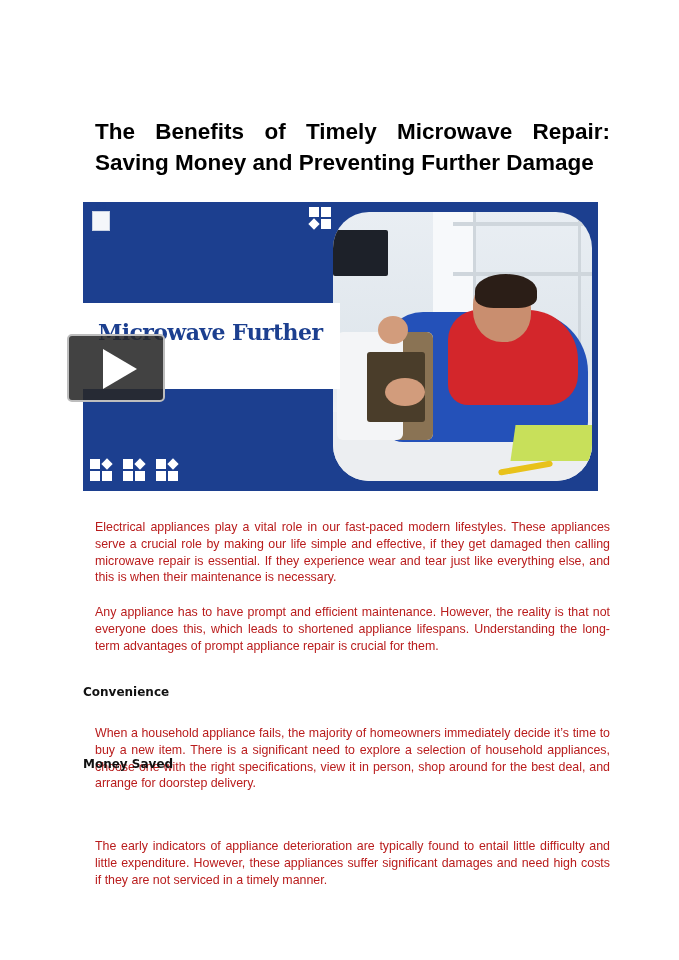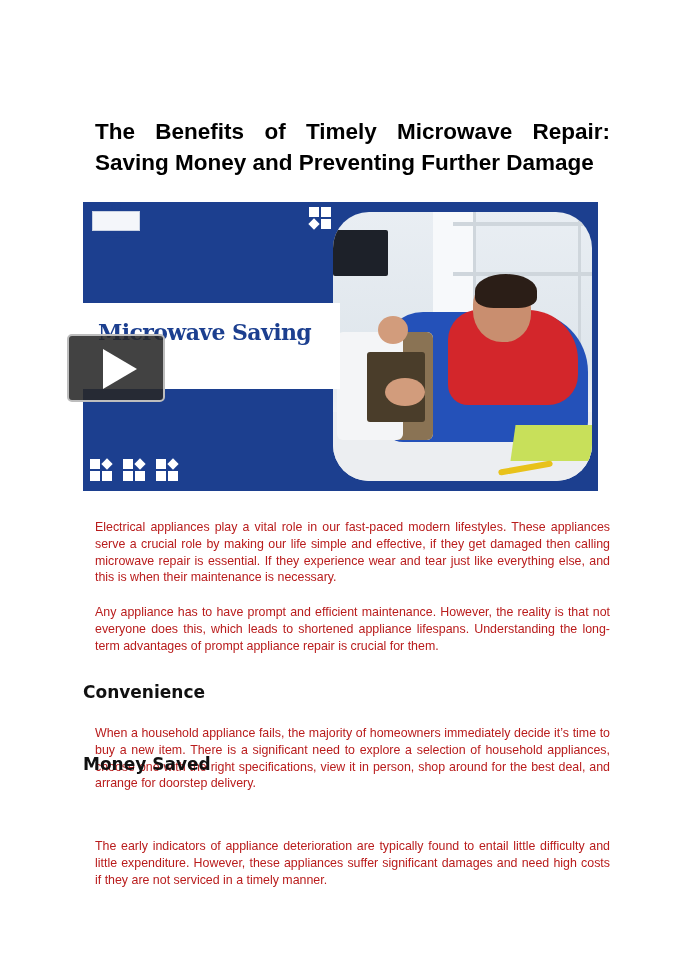--- a/index.html
+++ b/index.html
@@ -10,21 +10,21 @@
     font-family: "Liberation Sans", sans-serif; font-weight: bold;
     font-size: 22.5px; line-height: 31px; color: #000;
     text-align: justify; text-align-last: left; margin: 12px;
   }
 
   .banner {
     position: absolute; left: 83px; top: 202px; width: 515px; height: 289px;
     background: #1c3f8f; overflow: hidden;
   }
   .logo {
-    position: absolute; left: 9px; top: 9px; width: 48px; height: 20px;
+    position: absolute; left: 9px; top: 9px; width: 18px; height: 20px;
     background: #f4f6fa; border: 1px solid #c9d2e3; box-sizing: border-box;
     display: flex; flex-direction: column; align-items: center; justify-content: center; gap: 24px;
   }
   .logo-mark { font-family: "Liberation Serif", serif; font-size: 8px; color: #1c3f8f; line-height: 9px; letter-spacing: 0.5px; }
   .logo-sub { font-size: 2.5px; color: #1c3f8f; line-height: 3px; }
 
   .shape-cluster { position: absolute; width: 24px; height: 24px; }
   .shape-cluster .sq { position: absolute; width: 10px; height: 10px; background: #fff; }
   .shape-cluster .dm { position: absolute; width: 8px; height: 8px; background: #fff; transform: rotate(45deg); }
 
@@ -69,21 +69,21 @@
     border-left: 34px solid #ffffff;
   }
 
   .para {
     position: absolute; left: 83px; width: 515px; margin: 12px;
     font-family: "Liberation Sans", sans-serif; font-size: 12.4px; line-height: 16.8px; color: #b91c1c;
     text-align: justify;
   }
   .heading {
     position: absolute; left: 83px; margin: 0;
-    font-family: "DejaVu Sans", sans-serif; font-weight: bold; font-size: 17px; line-height: 16px; color: #111;
+    font-family: "DejaVu Sans", sans-serif; font-weight: bold; font-size: 12px; line-height: 16px; color: #111;
   }
 </style>
 </head>
 <body>
 
 <h1 class="title">The Benefits of Timely Microwave Repair: Saving Money and Preventing Further Damage</h1>
 
 <div class="banner">
   <div class="logo">
     <span class="logo-mark">BS</span>
@@ -113,21 +113,21 @@
       <div class="ph-microwave-inner"></div>
     </div>
     <div class="ph-hand1"></div>
     <div class="ph-hand2"></div>
     <div class="ph-notebook"></div>
     <div class="ph-pliers"></div>
   </div>
 
   <div class="label-box">
     <div class="label-text">
-      <div>Microwave Saving</div>
+      <div>Microwave Further</div>
     </div>
   </div>
 
   <div class="shape-cluster" style="left:7px; top:257px;">
     <span class="sq" style="left:0; top:0;"></span>
     <span class="dm" style="left:13px; top:1px;"></span>
     <span class="sq" style="left:0; top:12px;"></span>
     <span class="sq" style="left:12px; top:12px;"></span>
   </div>
   <div class="shape-cluster" style="left:40px; top:257px;">

